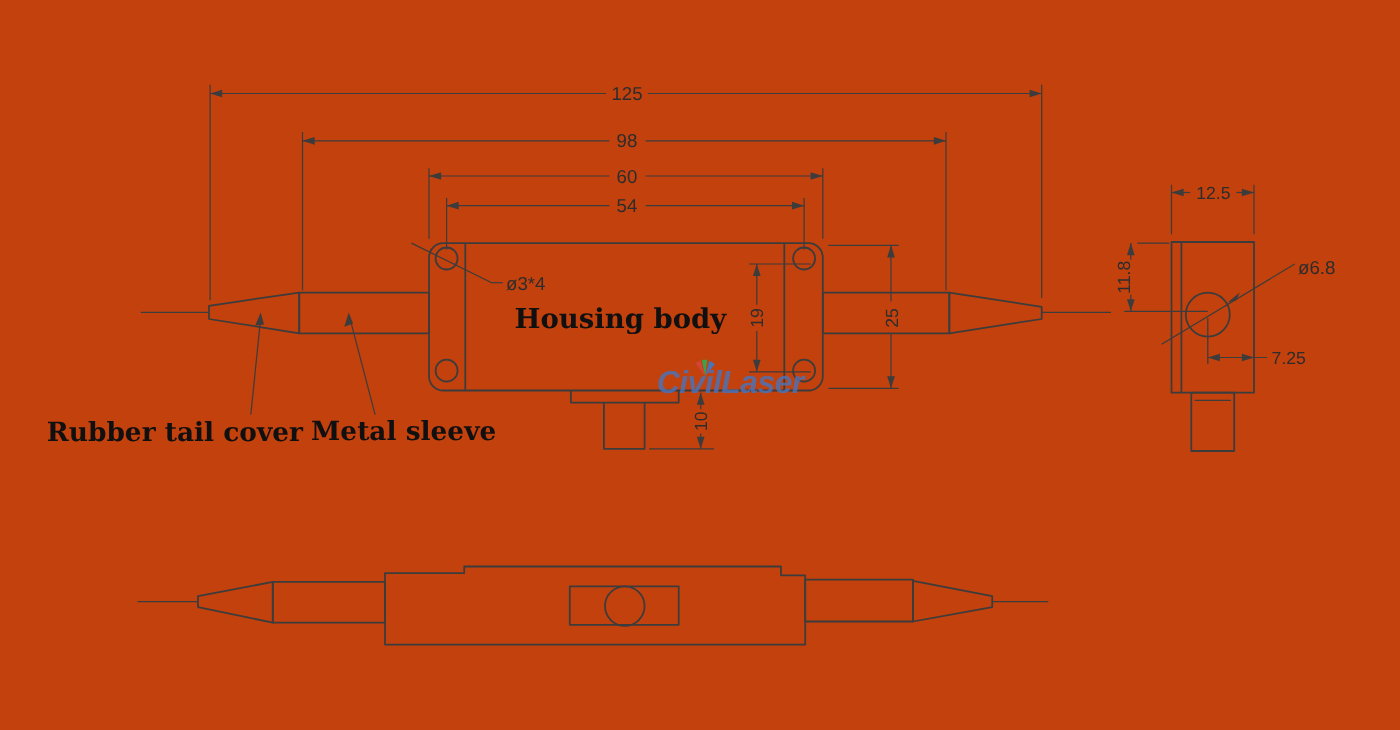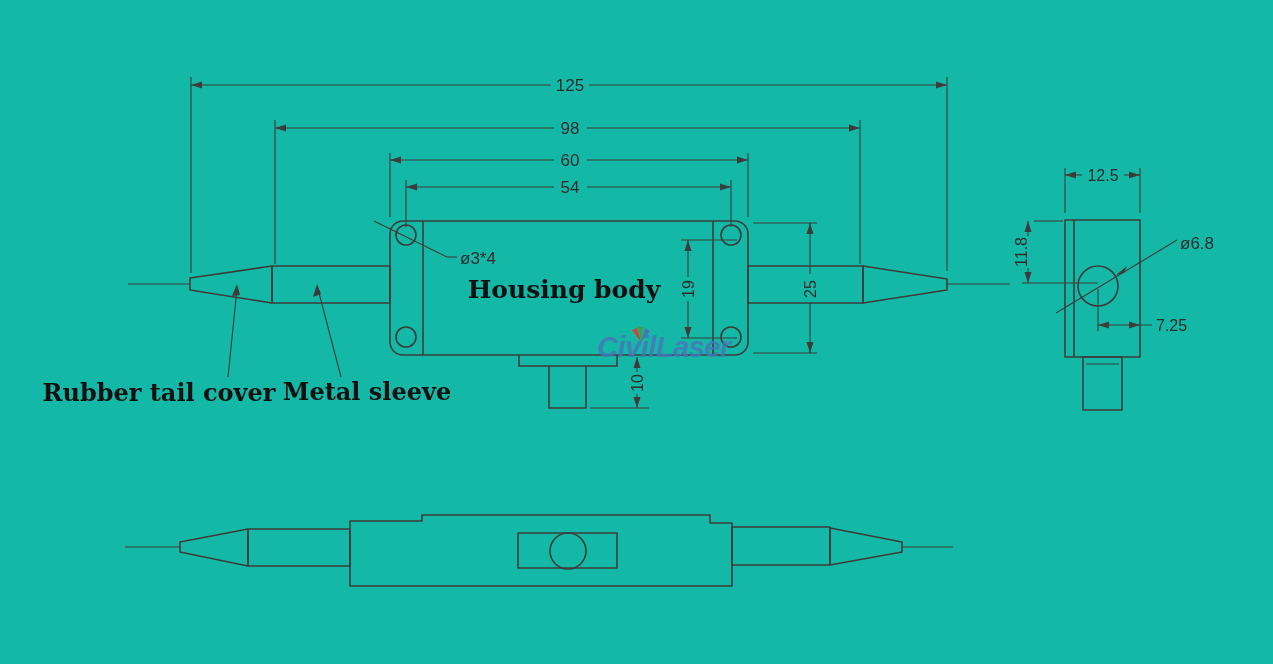--- a/index.html
+++ b/index.html
@@ -1,19 +1,19 @@
 <!DOCTYPE html>
 <html><head>
 <meta charset="utf-8">
 <style>
   html,body{margin:0;padding:0;background:#ffffff;}
   .canvas{
     position:relative;
     width:1273px;height:664px;
-    background:#14b8a6;
+    background:#c2410c;
     font-family:"Liberation Sans", sans-serif;
     overflow:hidden;
   }
   svg{position:absolute;left:0;top:0;}
   .outline{fill:none;stroke:#3c3c3c;stroke-width:1.6;stroke-linejoin:round;}
   .thin{fill:none;stroke:#3c3c3c;stroke-width:1.1;}
   .arrow{fill:#3c3c3c;stroke:none;}
   .dim{font-family:"Liberation Sans",sans-serif;font-size:16px;fill:#2d2d2d;}
   .dim-big{font-family:"Liberation Sans",sans-serif;font-size:17px;fill:#2d2d2d;}
   .part-label{font-family:"DejaVu Serif","Liberation Serif",serif;font-weight:bold;font-size:24px;fill:#101010;}

